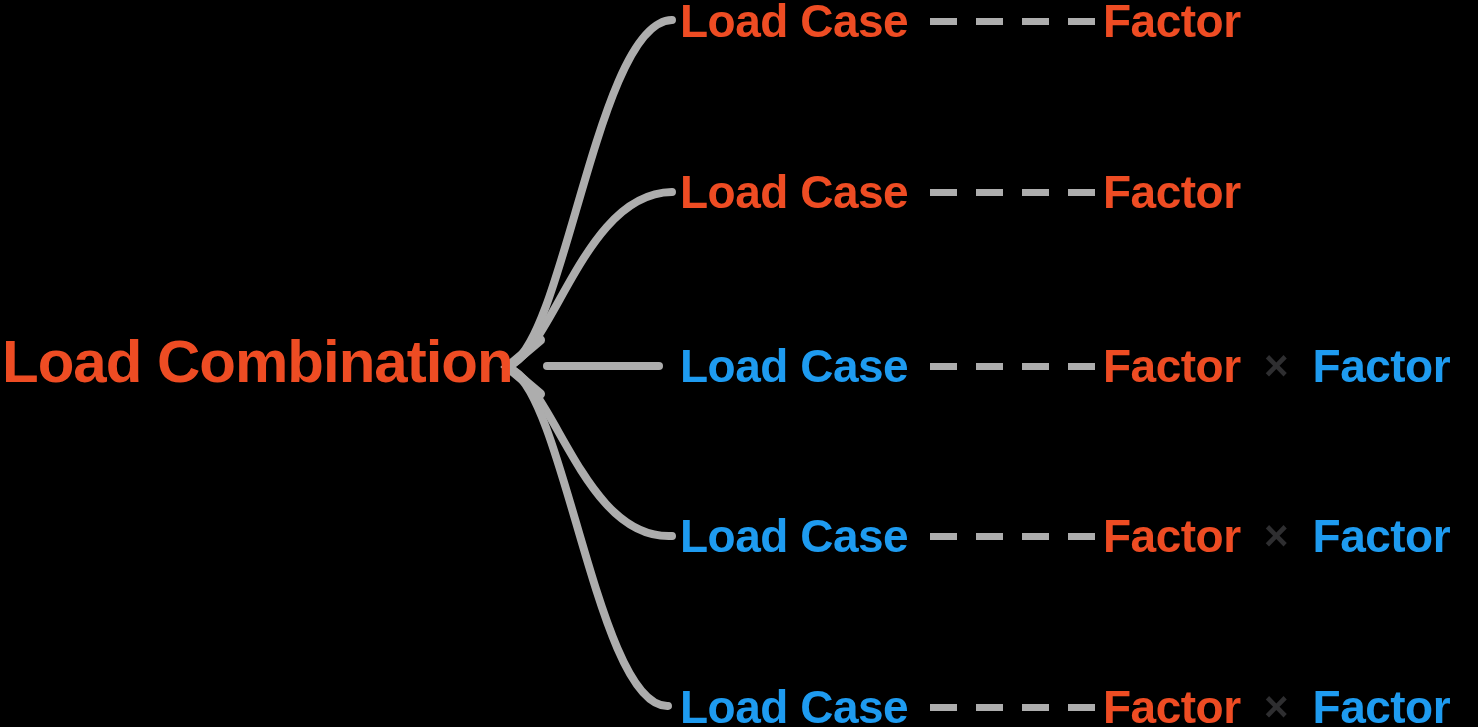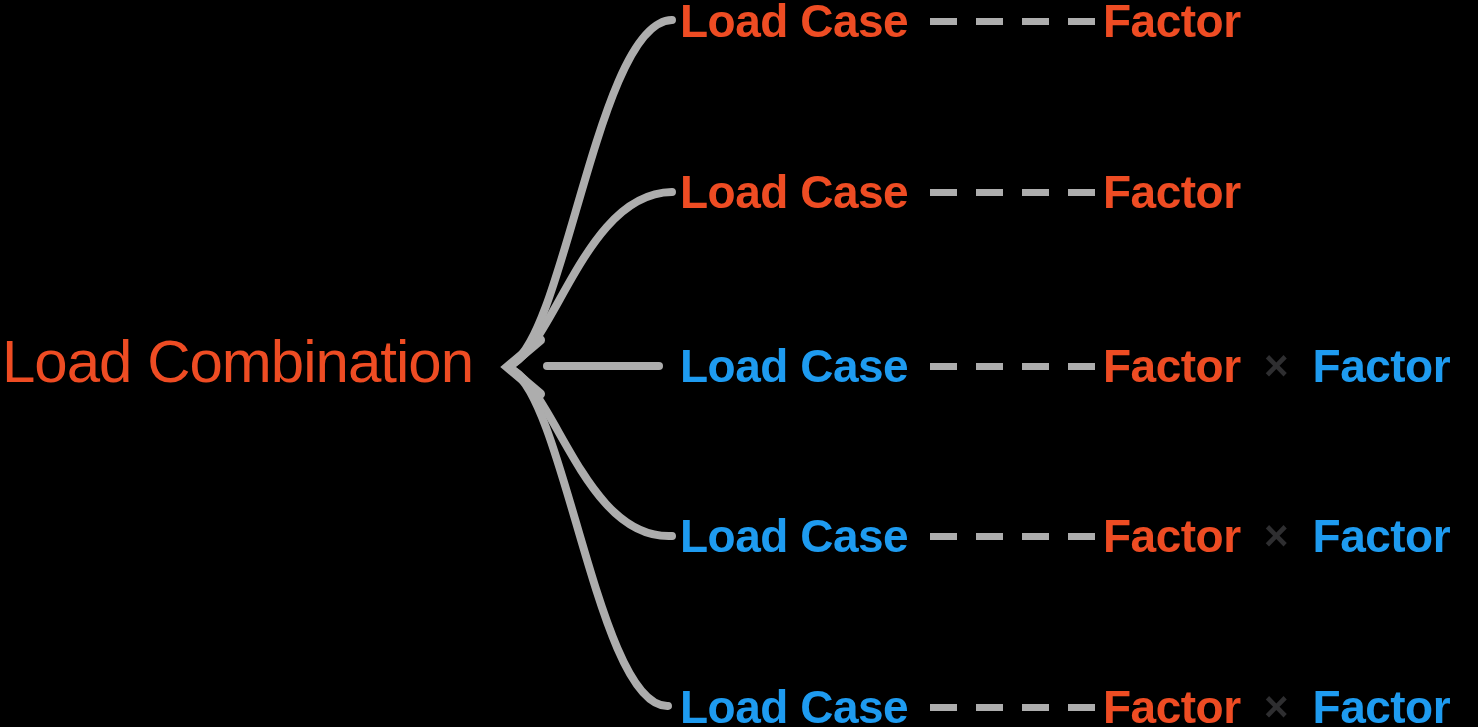--- a/index.html
+++ b/index.html
@@ -14,21 +14,21 @@
     background:#000;
     overflow:hidden;
     position:relative;
     font-family:"Liberation Sans",sans-serif;
   }
   .stage{position:absolute;inset:0;}
   .headline{
     position:absolute;
     left:2px;top:329px;
     font-size:60px;
-    font-weight:400;
+    font-weight:700;
     letter-spacing:-1px;
     color:var(--orange);
     white-space:nowrap;
     line-height:1.1;
   }
   svg.connectors{position:absolute;left:0;top:0;}
   .row{
     position:absolute;
     left:680px;
     height:46px;

